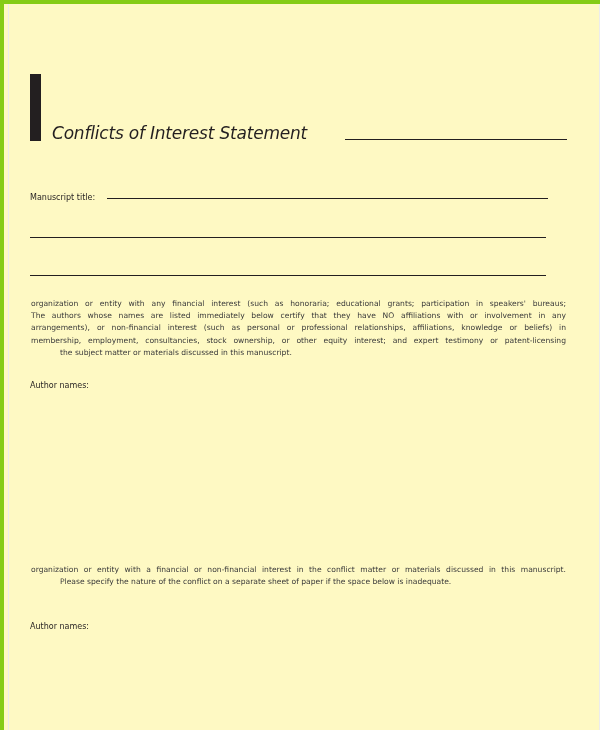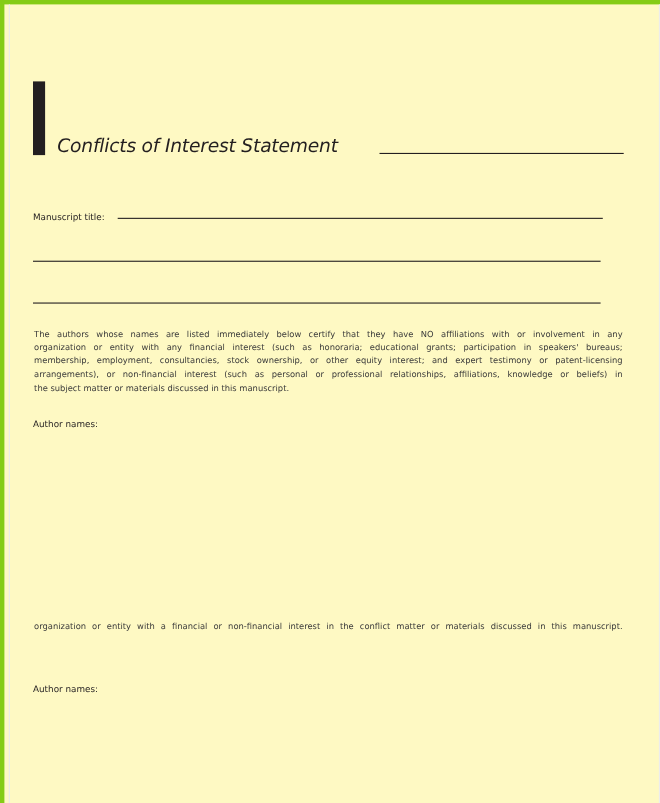--- a/index.html
+++ b/index.html
@@ -100,20 +100,21 @@
       text-align: justify;
     }
     .para span {
       display: block;
       white-space: nowrap;
       text-align: justify;
       text-align-last: justify;
     }
     .para span.last {
       text-align-last: left;
+      margin-left: 29px;
     }
     .para-1 { top: 294px; }
     .para-2 { top: 560px; }
     .author-label-1 {
       left: 26px;
       top: 377px;
     }
     .author-label-2 {
       left: 26px;
       top: 618px;
@@ -136,29 +137,30 @@
   <div class="title-bar"></div>
   <div class="doc-title">Conflicts of Interest Statement</div>
   <div class="title-rule"></div>
 
   <div class="field-label manuscript-label">Manuscript title:</div>
   <div class="rule rule-ms-title"></div>
   <div class="rule rule-line2"></div>
   <div class="rule rule-line3"></div>
 
   <div class="para para-1">
+    <span>organization or entity with any financial interest (such as honoraria; educational grants; participation in speakers' bureaus;</span>
     <span>The authors whose names are listed immediately below certify that they have NO affiliations with or involvement in any</span>
-    <span>organization or entity with any financial interest (such as honoraria; educational grants; participation in speakers' bureaus;</span>
+    <span>arrangements), or non-financial interest (such as personal or professional relationships, affiliations, knowledge or beliefs) in</span>
     <span>membership, employment, consultancies, stock ownership, or other equity interest; and expert testimony or patent-licensing</span>
-    <span>arrangements), or non-financial interest (such as personal or professional relationships, affiliations, knowledge or beliefs) in</span>
     <span class="last">the subject matter or materials discussed in this manuscript.</span>
   </div>
 
   <div class="field-label author-label-1">Author names:</div>
   <div class="author-area author-area-1"></div>
 
   <div class="para para-2">
     <span>organization or entity with a financial or non-financial interest in the conflict matter or materials discussed in this manuscript.</span>
+    <span class="last">Please specify the nature of the conflict on a separate sheet of paper if the space below is inadequate.</span>
   </div>
 
   <div class="field-label author-label-2">Author names:</div>
   <div class="author-area author-area-2"></div>
 </div>
 
 </body></html>

